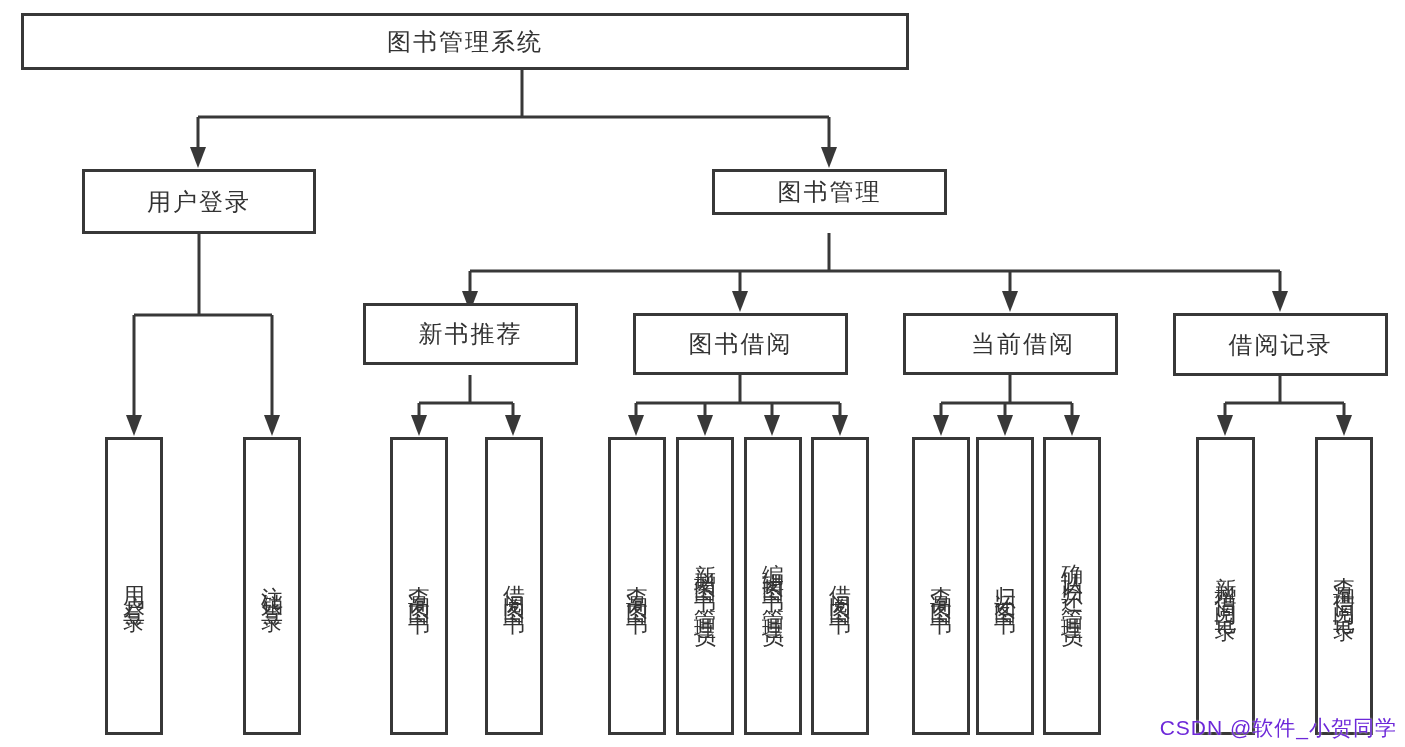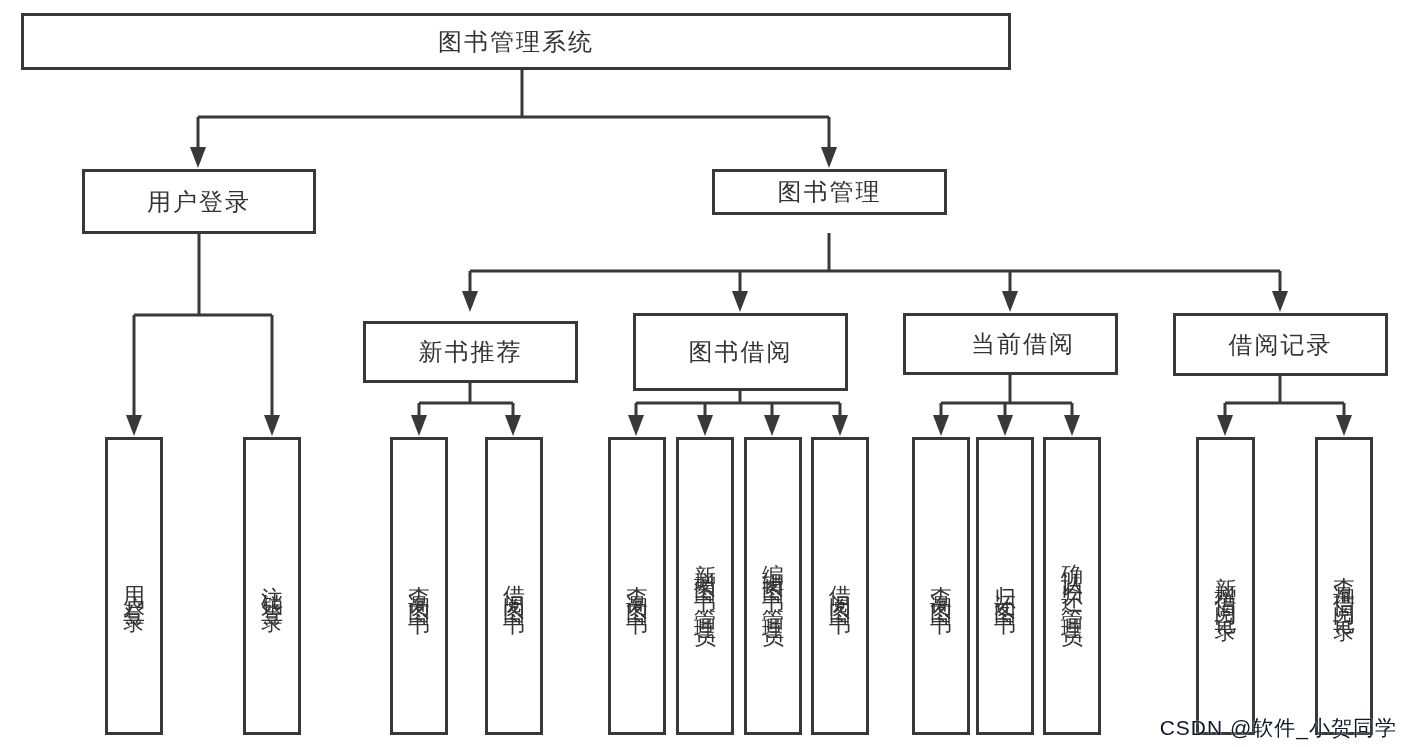--- a/index.html
+++ b/index.html
@@ -42,21 +42,21 @@
     text-orientation: mixed;
     font-size: 22px;
     letter-spacing: 9px;
     line-height: 1;
   }
   .watermark {
     position: absolute;
     right: 8px;
     bottom: 5px;
     font-size: 21px;
-    color: #0f172a;
+    color: #6d28d9;
     letter-spacing: 1px;
     white-space: nowrap;
     text-shadow: 0 0 2px #ffffff;
   }
 </style>
 </head>
 <body>
 
 <div class="canvas">
 
@@ -93,27 +93,27 @@
       <polygon points="772,436 764,415 780,415"></polygon>
       <polygon points="840,436 832,415 848,415"></polygon>
       <polygon points="941,436 933,415 949,415"></polygon>
       <polygon points="1005,436 997,415 1013,415"></polygon>
       <polygon points="1072,436 1064,415 1080,415"></polygon>
       <polygon points="1225,436 1217,415 1233,415"></polygon>
       <polygon points="1344,436 1336,415 1352,415"></polygon>
     </g>
   </svg>
 
-  <div class="node h-node" style="left:21px; top:13px; width:990px; height:57px;">图书管理系统</div>
+  <div class="node h-node" style="left:21px; top:13px; width:888px; height:57px;">图书管理系统</div>
 
   <div class="node h-node" style="left:82px; top:169px; width:234px; height:65px;">用户登录</div>
   <div class="node h-node" style="left:712px; top:169px; width:235px; height:46px;">图书管理</div>
 
-  <div class="node h-node" style="left:363px; top:321px; width:215px; height:62px;">新书推荐</div>
-  <div class="node h-node" style="left:633px; top:313px; width:215px; height:78px;">图书借阅</div>
+  <div class="node h-node" style="left:363px; top:303px; width:215px; height:62px;">新书推荐</div>
+  <div class="node h-node" style="left:633px; top:313px; width:215px; height:62px;">图书借阅</div>
   <div class="node h-node" style="left:903px; top:313px; width:215px; height:62px;padding-left:25px;">当前借阅</div>
   <div class="node h-node" style="left:1173px; top:313px; width:215px; height:63px;">借阅记录</div>
 
   <div class="node v-node" style="left:105px; top:437px; width:58px; height:298px;">用户登录</div>
   <div class="node v-node" style="left:243px; top:437px; width:58px; height:298px;">注销登录</div>
 
   <div class="node v-node" style="left:390px; top:437px; width:58px; height:298px;">查询图书</div>
   <div class="node v-node" style="left:485px; top:437px; width:58px; height:298px;">借阅图书</div>
 
   <div class="node v-node" style="left:608px; top:437px; width:58px; height:298px;">查询图书</div>

